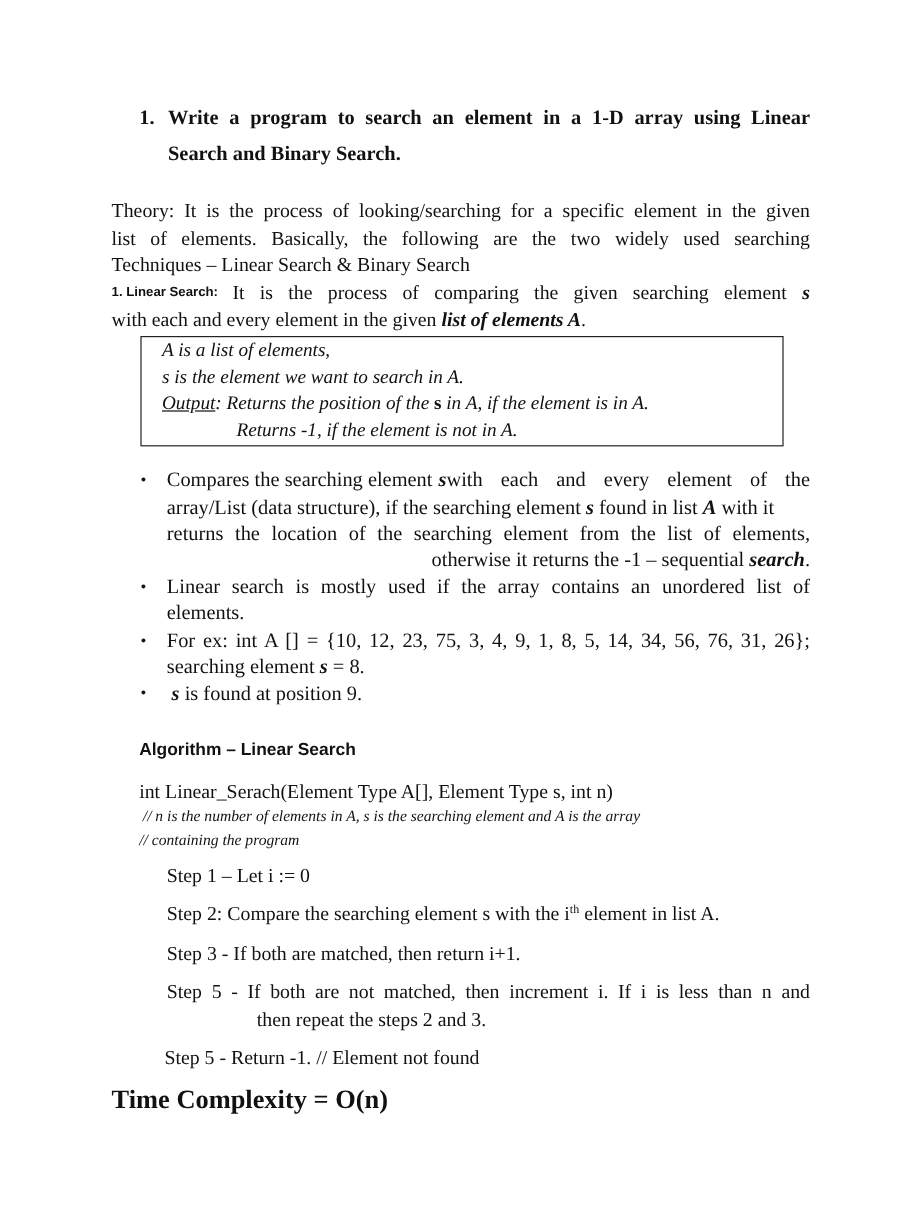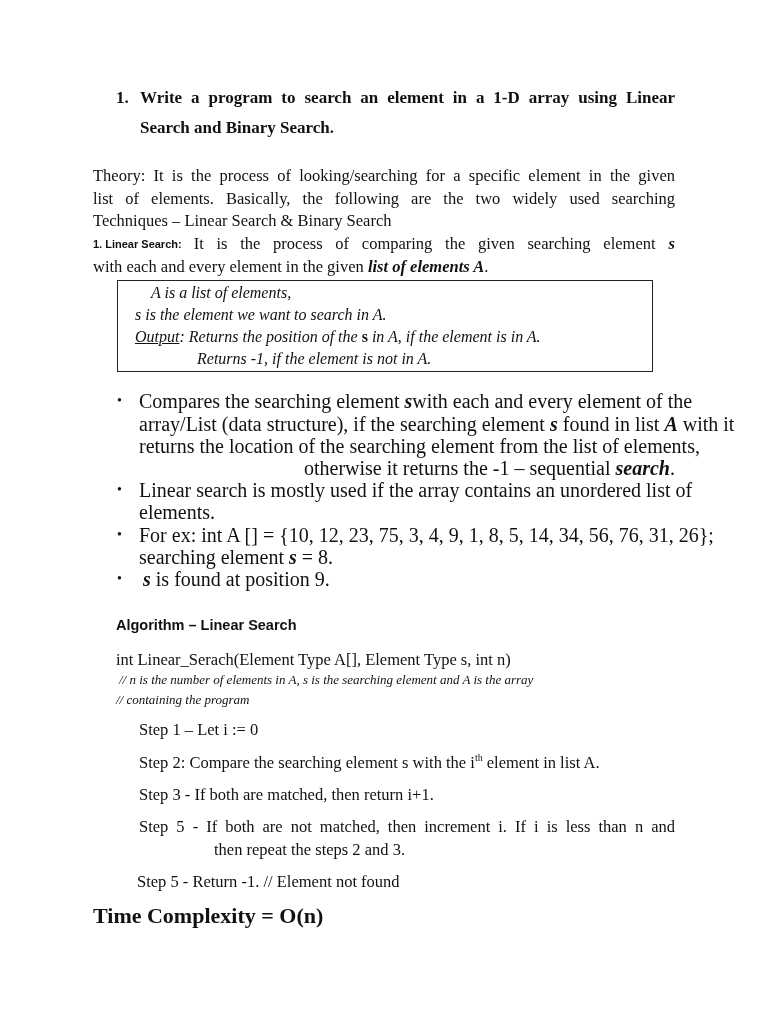--- a/index.html
+++ b/index.html
@@ -7,21 +7,21 @@
     .abs { position: absolute; }
     .serif { font-family: "Liberation Serif", serif; }
     .sans { font-family: "Liberation Sans", sans-serif; }
     .just { text-align: justify; text-align-last: justify; }
     .line { position: absolute; left: 93px; width: 582px; font-size: 16.5px; line-height: 22px; white-space: nowrap; }
     .jline { display: flex; justify-content: space-between; }
     .title-line { position: absolute; font-weight: bold; font-size: 17px; white-space: nowrap; }
     .box { position: absolute; left: 117px; top: 280px; width: 536px; height: 92px; border: 1.3px solid #222; box-sizing: border-box; }
     .box-line { position: absolute; left: 135px; font-style: italic; font-size: 16px; white-space: nowrap; }
     .bullet { position: absolute; left: 117px; font-size: 14px; }
-    .bline { position: absolute; left: 139px; width: 536px; font-size: 20px; white-space: nowrap; }
+    .bline { position: absolute; left: 139px; width: 536px; font-size: 17px; white-space: nowrap; }
     .step { position: absolute; font-size: 16.5px; white-space: nowrap; }
     .comment { position: absolute; font-style: italic; font-size: 13px; white-space: nowrap; }
     b i, i b { font-weight: bold; font-style: italic; }
   </style>
 </head>
 <body>
 
 <div class="title-line serif" style="left:116px; top:88px;">1.</div>
 <div class="title-line serif jline" style="left:140px; top:88px; width:535px;">
   <span style="width:535px; text-align:justify; text-align-last:justify; display:block;">Write a program to search an element in a 1-D array using Linear</span>
@@ -42,21 +42,21 @@
     <span style="flex:1; text-align:justify; text-align-last:justify; margin-right:13px;">It is the process of comparing the given searching element</span>
     <b><i>s</i></b>
   </span>
 </div>
 <div class="line serif" style="top:256px;">
   <span>with each and every element in the given</span>
   <b><i>list of elements A</i></b><span>.</span>
 </div>
 
 <div class="box"></div>
-<div class="box-line serif" style="top:284px;margin-left:16px;">A is a list of elements,</div>
+<div class="box-line serif" style="top:284px;">A is a list of elements,</div>
 <div class="box-line serif" style="top:306px;">s is the element we want to search in A.</div>
 <div class="box-line serif" style="top:328px;">
   <span style="text-decoration:underline;">Output</span><span>: Returns the position of the </span><b style="font-style:normal;">s</b><span> in A, if the element is in A.</span>
 </div>
 <div class="box-line serif" style="top:350px; left:197px;">Returns -1, if the element is not in A.</div>
 
 <div class="bullet serif" style="top:393px;">•</div>
 <div class="bline serif jline" style="top:390px;">
   <span style="flex:1; text-align:justify; text-align-last:justify; margin-right:5px;">Compares the searching element </span>
     <b><i>s</i></b>

